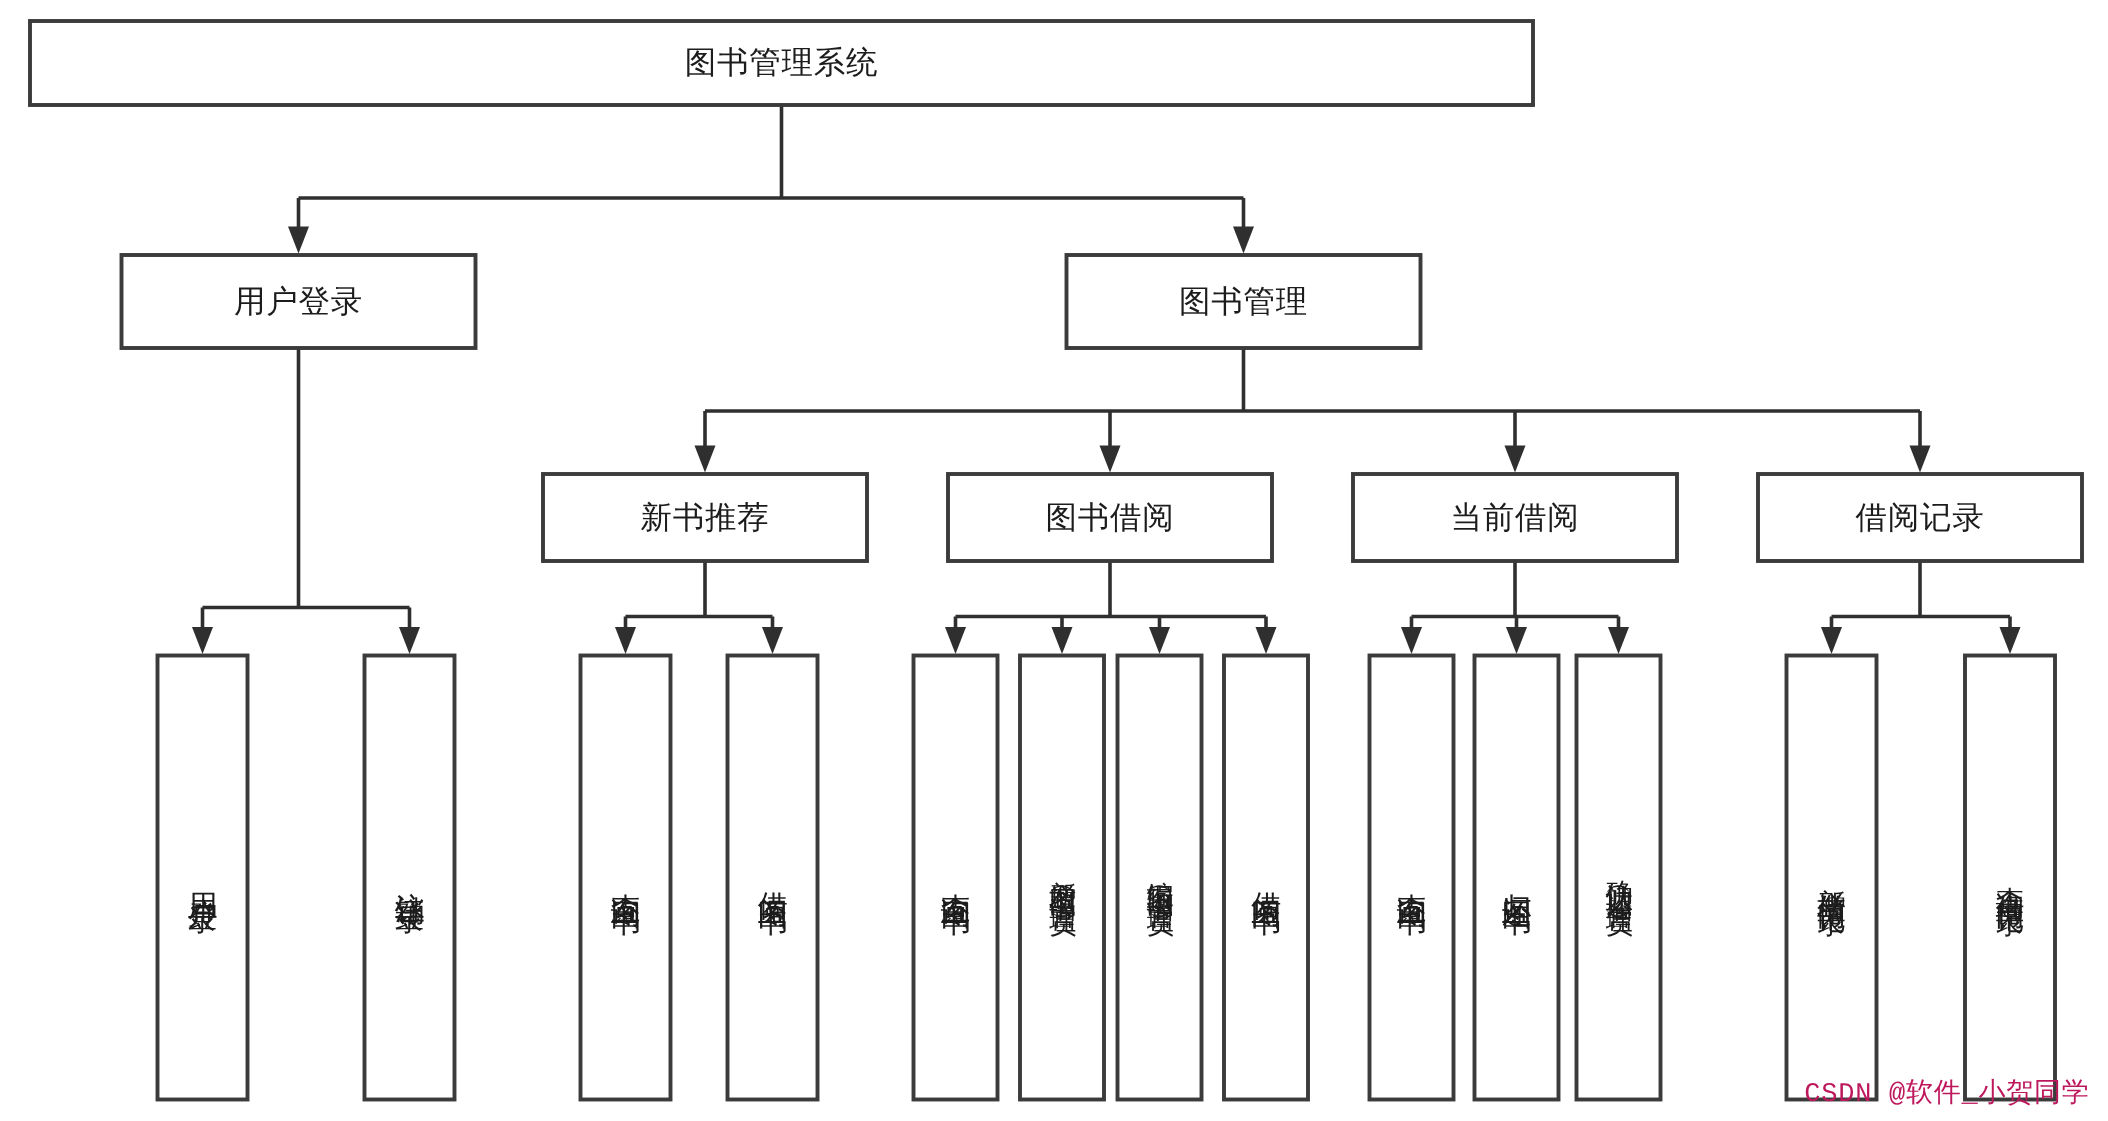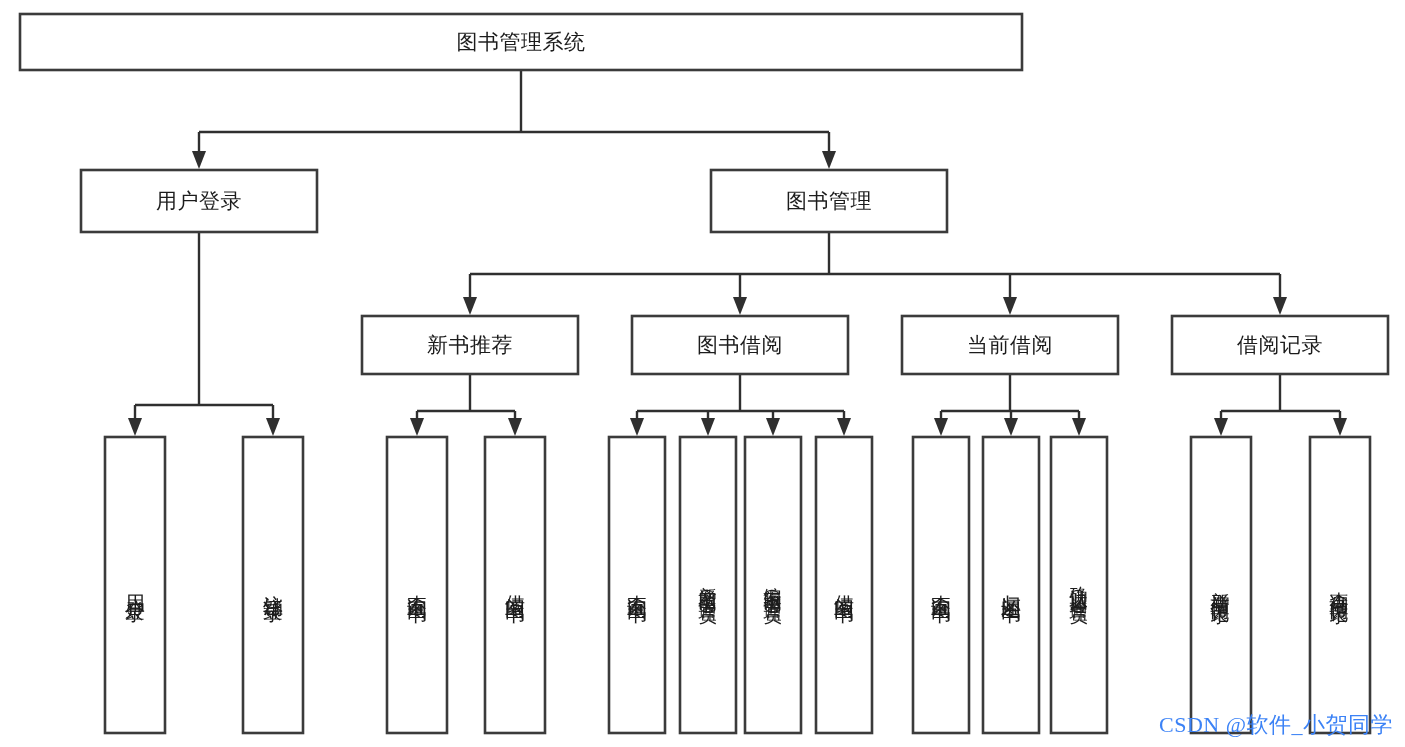--- a/index.html
+++ b/index.html
@@ -66,23 +66,23 @@
     color: #1c1c1c;
     letter-spacing: 3px;
     white-space: nowrap;
     pointer-events: none;
     text-align: center;
   }
   .watermark {
     position: absolute;
     right: 12px;
     bottom: 7px;
-    font-family: Liberation Serif, serif;
-    font-size: 22px;
-    color: #3b82f6;
+    font-family: Liberation Mono, monospace;
+    font-size: 18px;
+    color: #be185d;
     white-space: nowrap;
     letter-spacing: 0.5px;
   }
 </style>
 </head>
 <body>
 
 <div id="diagram-root">
 
   <svg id="flow-svg" viewBox="0 0 1405 747">

